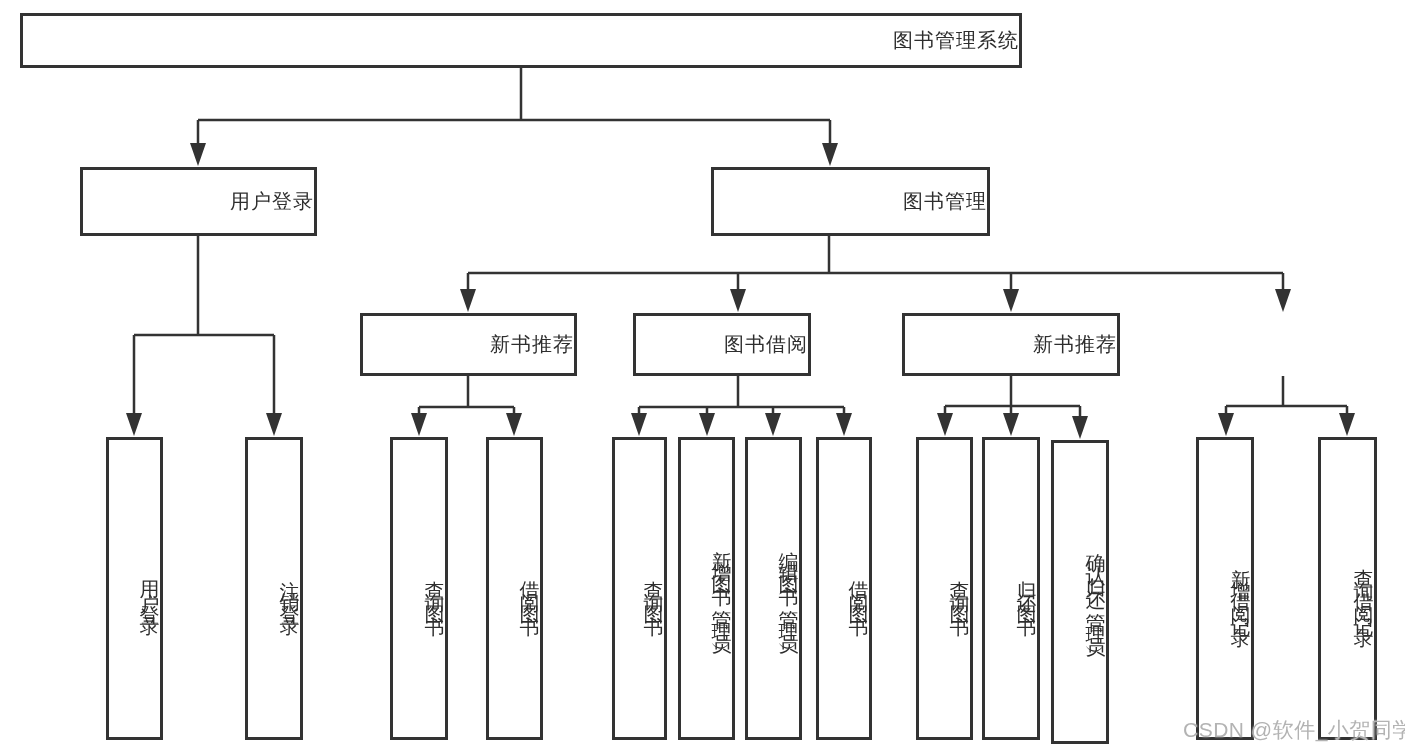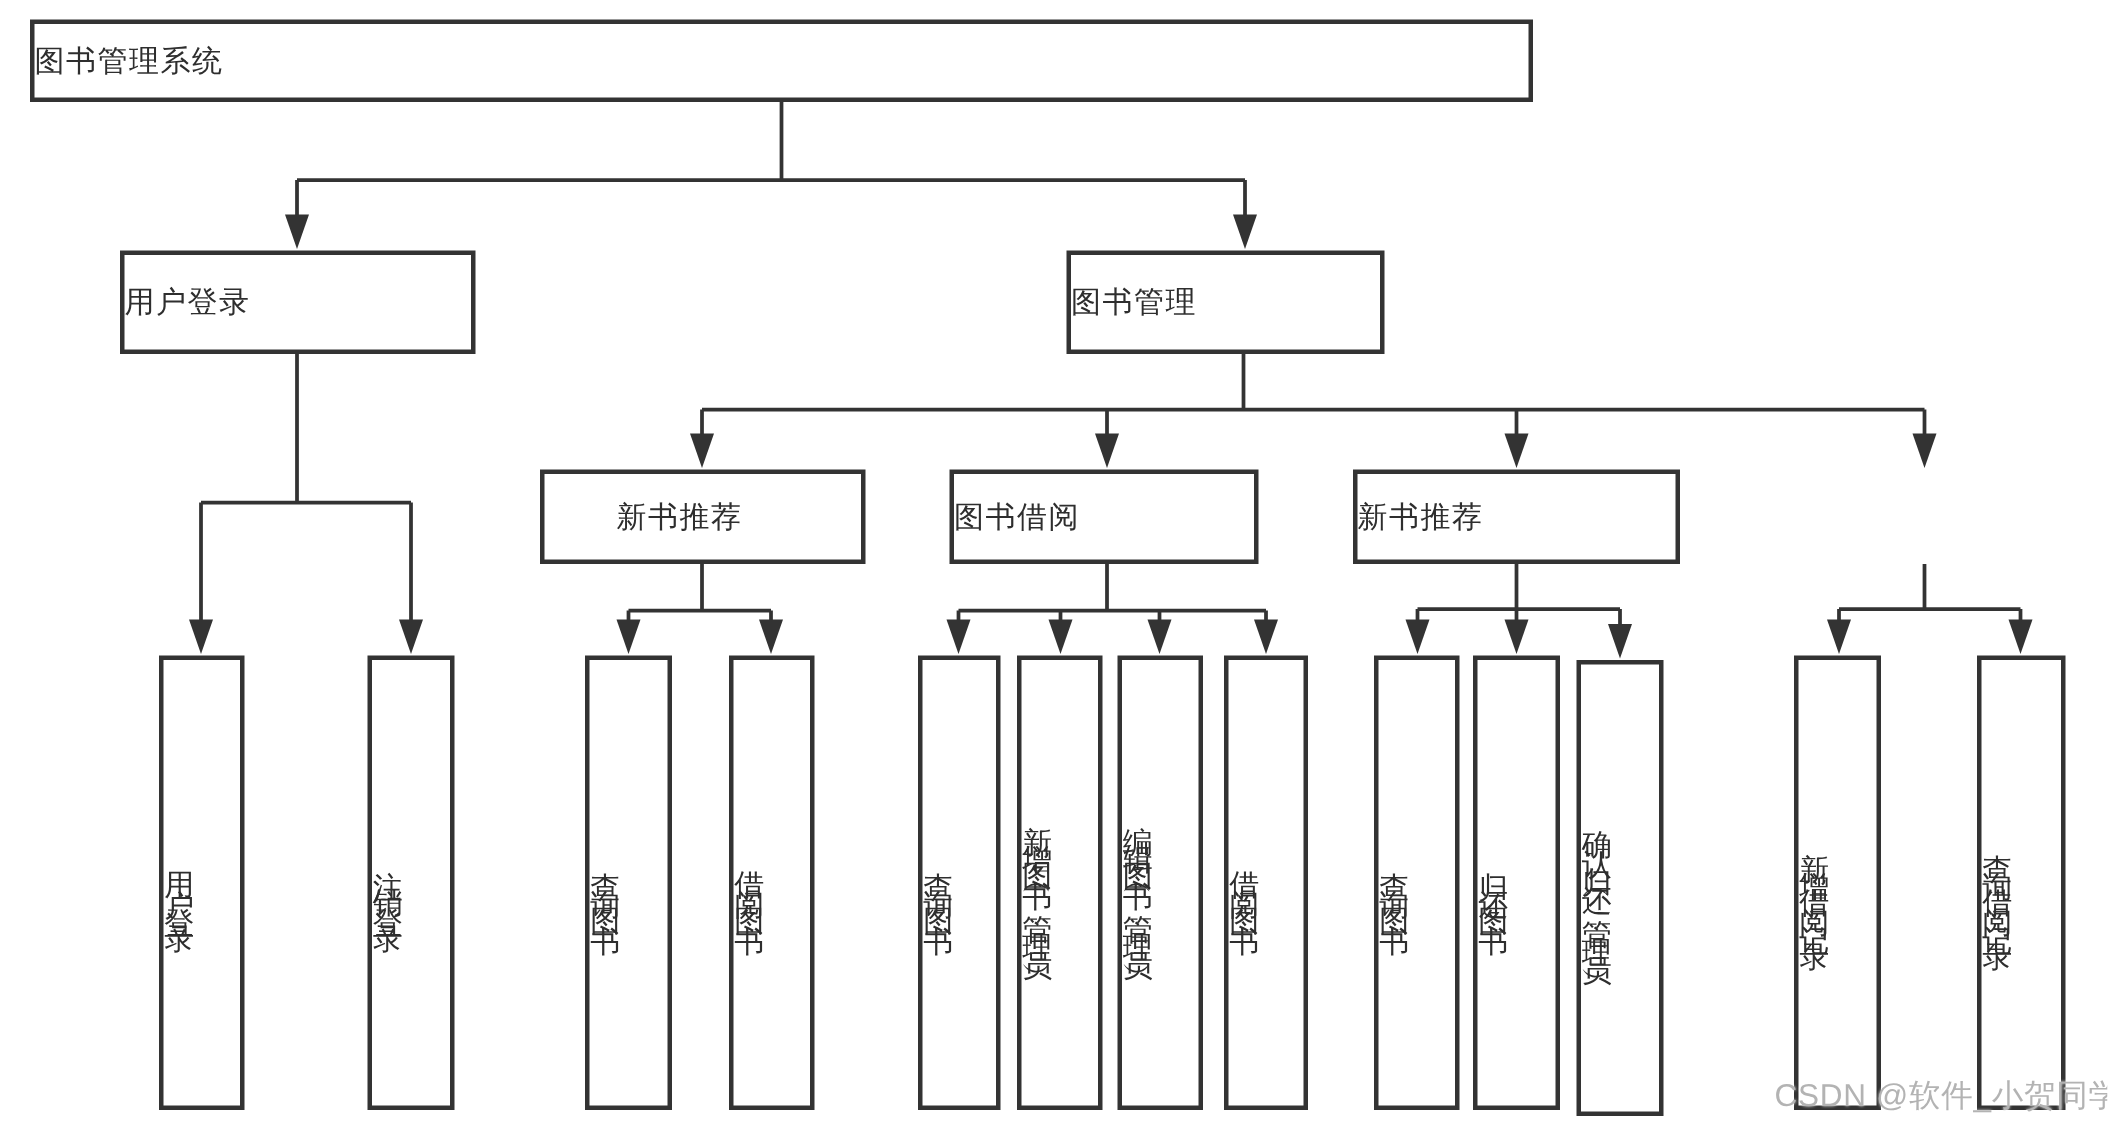--- a/index.html
+++ b/index.html
@@ -9,32 +9,32 @@
     background:#ffffff;
     font-family:"Liberation Sans","DejaVu Sans",sans-serif;
     overflow:hidden;
   }
   .connectors{position:absolute;left:0;top:0;width:1405px;height:747px;}
   .box{
     position:absolute;
     box-sizing:border-box;
     border:3px solid #333333;
     background:#ffffff;
-    display:flex;align-items:center;justify-content:flex-start;
+    display:flex;align-items:center;justify-content:flex-end;
     color:#2e2e2e;
     font-size:20px;
     letter-spacing:1px;
   }
   .hlabel{white-space:nowrap;}
   .root{left:20px;top:13px;width:1002px;height:55px;}
   .l2-left{left:80px;top:167px;width:237px;height:69px;}
-  .l2-right{left:711px;top:167px;width:212px;height:69px;}
+  .l2-right{left:711px;top:167px;width:279px;height:69px;}
   .l3{top:313px;height:63px;}
   .l3-1{left:360px;width:217px;padding-left:48px;}
-  .l3-2{left:633px;width:206px;}
+  .l3-2{left:633px;width:178px;}
   .l3-3{left:902px;width:218px;}
   .l3-4{left:1175px;width:215px;}
   .vbox{top:437px;height:303px;}
   .vbox span{
     writing-mode:vertical-rl;
     text-orientation:mixed;
     letter-spacing:12px;
     line-height:1;
     white-space:nowrap;
   }

